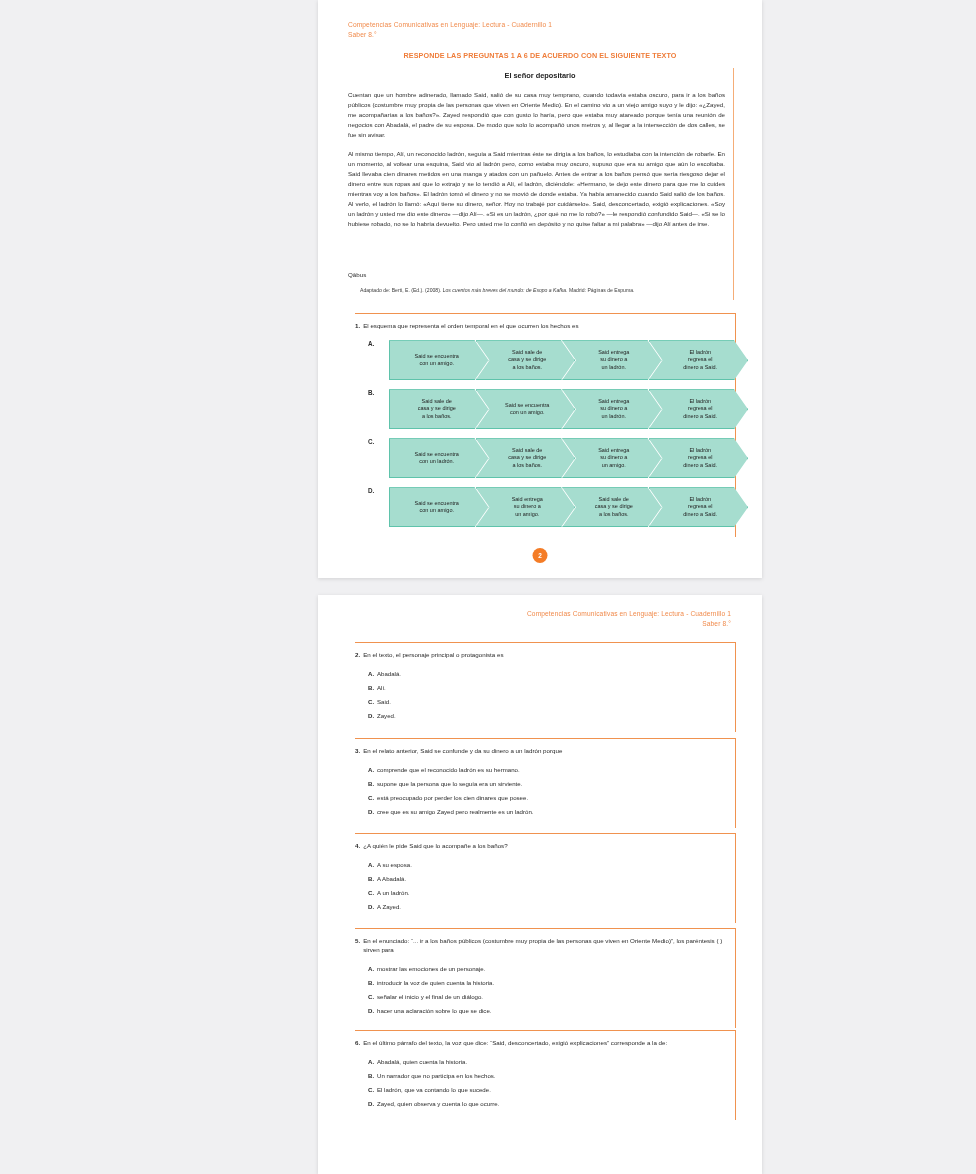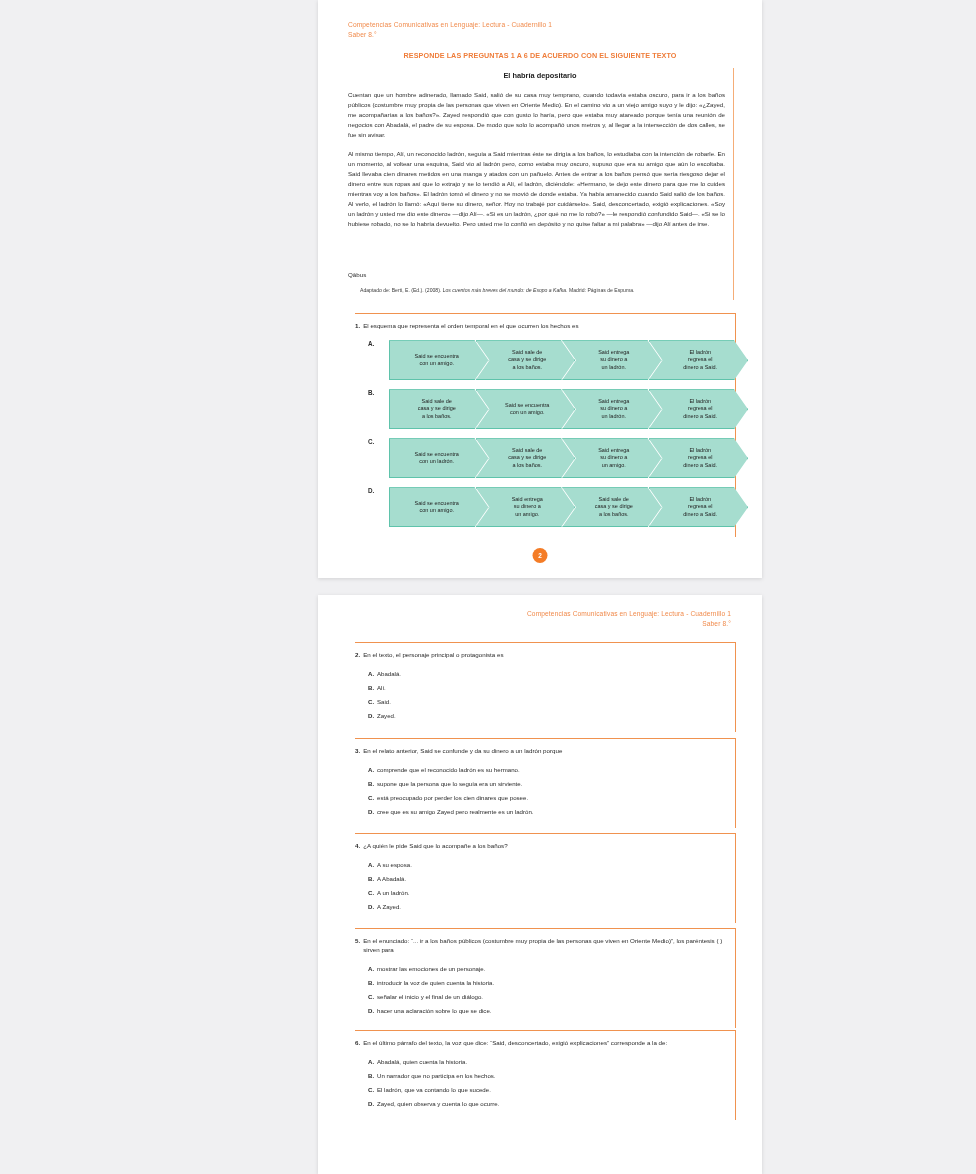--- a/index.html
+++ b/index.html
@@ -197,21 +197,21 @@
 
 <div class="page" id="page-1">
   <div class="page-inner">
 
     <div class="doc-header" id="hdr1">
       <div>Competencias Comunicativas en Lenguaje: Lectura - Cuadernillo 1</div>
       <div>Saber 8.°</div>
     </div>
 
     <div class="instruction">RESPONDE LAS PREGUNTAS 1 A 6 DE ACUERDO CON EL SIGUIENTE TEXTO</div>
-    <div class="story-title">El habría depositario</div>
+    <div class="story-title">El señor depositario</div>
 
     <div class="rail" style="left:415px; top:68px; height:232px;"></div>
 
     <div class="story" style="top:90px;">
       <p>Cuentan que un hombre adinerado, llamado Said, salió de su casa muy temprano, cuando todavía estaba oscuro, para ir a los baños públicos (costumbre muy propia de las personas que viven en Oriente Medio). En el camino vio a un viejo amigo suyo y le dijo: «¿Zayed, me acompañarías a los baños?». Zayed respondió que con gusto lo haría, pero que estaba muy atareado porque tenía una reunión de negocios con Abadalá, el padre de su esposa. De modo que solo lo acompañó unos metros y, al llegar a la intersección de dos calles, se fue sin avisar.</p>
       <p>Al mismo tiempo, Alí, un reconocido ladrón, seguía a Said mientras éste se dirigía a los baños, lo estudiaba con la intención de robarle. En un momento, al voltear una esquina, Said vio al ladrón pero, como estaba muy oscuro, supuso que era su amigo que aún lo escoltaba. Said llevaba cien dinares metidos en una manga y atados con un pañuelo. Antes de entrar a los baños pensó que sería riesgoso dejar el dinero entre sus ropas así que lo extrajo y se lo tendió a Alí, el ladrón, diciéndole: «Hermano, te dejo este dinero para que me lo cuides mientras voy a los baños». El ladrón tomó el dinero y no se movió de donde estaba. Ya había amanecido cuando Said salió de los baños. Al verlo, el ladrón lo llamó: «Aquí tiene su dinero, señor. Hoy no trabajé por cuidárselo». Said, desconcertado, exigió explicaciones. «Soy un ladrón y usted me dio este dinero» —dijo Alí—. «Si es un ladrón, ¿por qué no me lo robó?» —le respondió confundido Said—. «Si se lo hubiese robado, no se lo habría devuelto. Pero usted me lo confió en depósito y no quise faltar a mi palabra» —dijo Alí antes de irse.</p>
     </div>
 
     <div class="author">Qâbus</div>
     <div class="source"><span>Adaptado de: Berti, E. (Ed.). (2008). </span><i>Los cuentos más breves del mundo: de Esopo a Kafka.</i><span> Madrid: Páginas de Espuma.</span></div>

